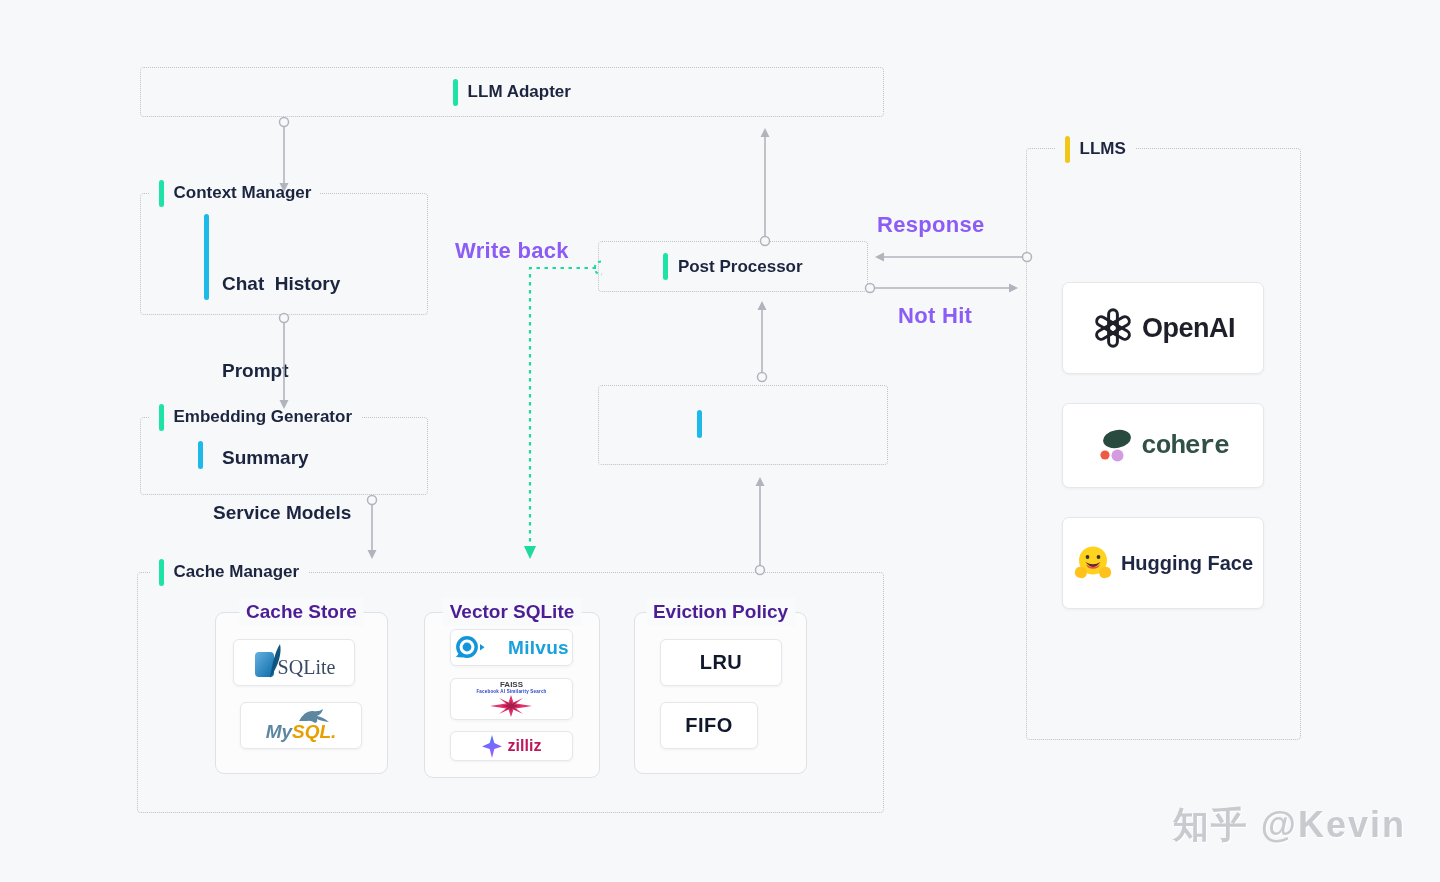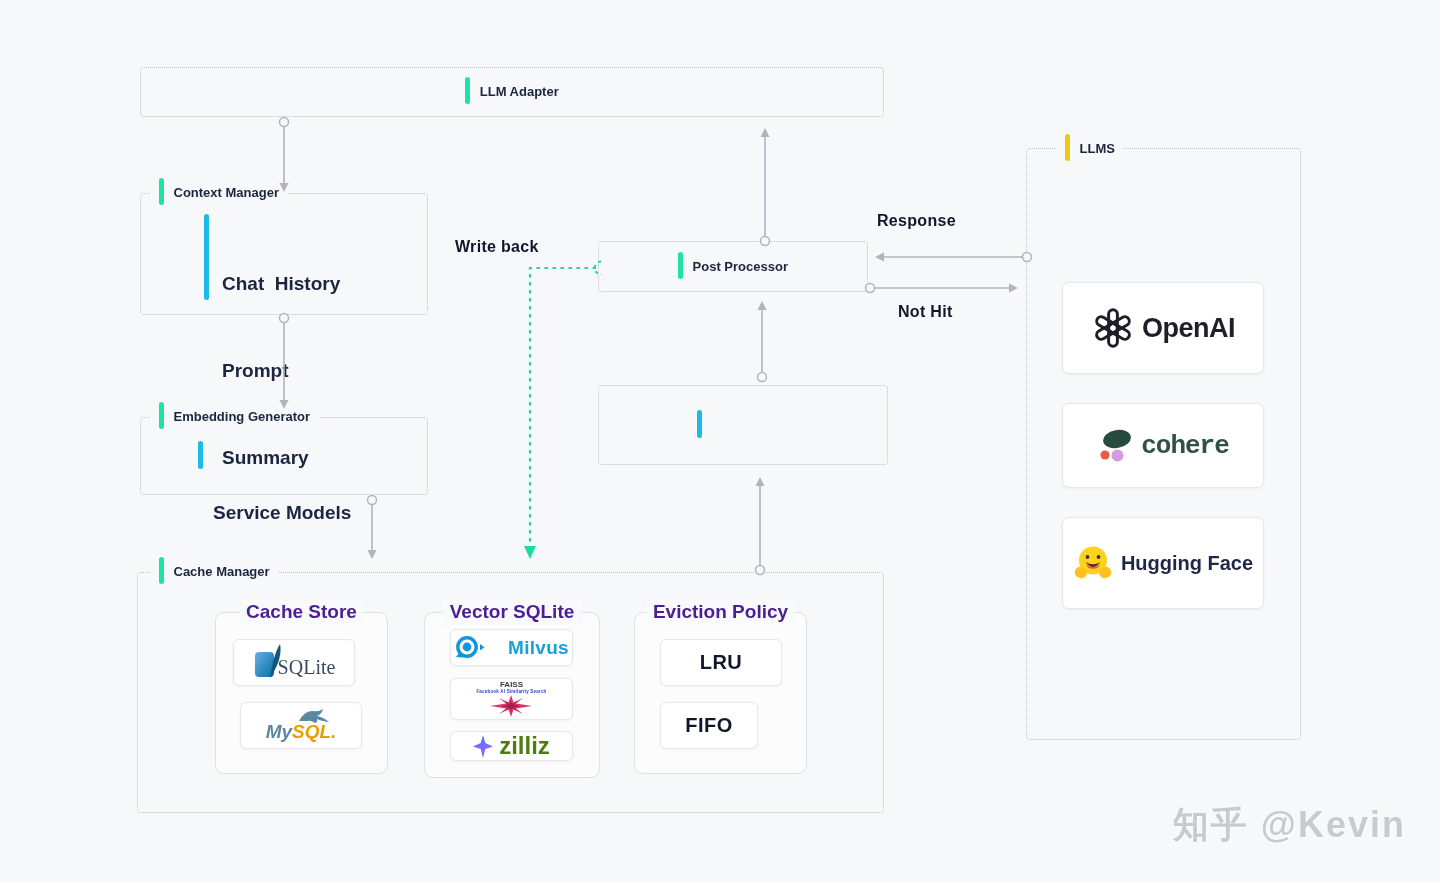--- a/index.html
+++ b/index.html
@@ -15,22 +15,22 @@
   }
   
   .box {
     position:absolute;
     border:1px dotted #bfc2c9;
     border-radius:4px;
     background:transparent;
   }
   
   .node-title {
-    position:absolute; display:flex; align-items:flex-start; gap:10px;
-    font-size:13px; font-weight:700; color:#1c2540;
+    position:absolute; display:flex; align-items:center; gap:10px;
+    font-size:17px; font-weight:700; color:#1c2540;
     background:#f7f8f9; padding:0 9px; height:30px; line-height:30px;
     white-space:nowrap; z-index:4;
   }
   .node-title.inside { position:static; background:transparent; padding:0; }
   .bar { width:4.5px; border-radius:2.5px; height:27px; flex:0 0 auto; }
   .bar.teal   { background:#1fe3a6; }
   .bar.yellow { background:#f0c617; }
   .center-label {
     position:absolute; inset:0; display:flex;
     align-items:center; justify-content:center;
@@ -66,24 +66,24 @@
   .hf-text { font-size:20px; font-weight:800; color:#1f2744; margin-left:8px; }
   .sqlite-text { font-family:"Liberation Serif","DejaVu Serif",serif; font-size:20px; color:#3a4a63; margin-left:-5px; margin-top:10px; }
   .mysql-wrap { display:flex; flex-direction:column; align-items:center; }
   .mysql-text { font-size:19px; font-weight:700; font-style:italic; margin-top:-3px; }
   .mysql-my  { color:#5d87a1; }
   .mysql-sql { color:#e8a000; }
   .milvus-text { font-size:19px; font-weight:800; color:#19a0dd; margin-left:23px; letter-spacing:0.3px; }
   .faiss-wrap { display:flex; flex-direction:column; align-items:center; line-height:1.1; }
   .faiss-title { font-size:8px; font-weight:700; color:#3c3c46; }
   .faiss-sub { font-size:4.5px; font-weight:700; color:#2b44c8; letter-spacing:0.2px; }
-  .zilliz-text { font-size:24px; font-weight:800; color:#4d7c0f; margin-left:6px; }
+  .zilliz-text { font-size:16px; font-weight:800; color:#be185d; margin-left:6px; }
   
   .edge-label {
-    position:absolute; font-size:16px; font-weight:600; color:#0f172a;
+    position:absolute; font-size:22px; font-weight:600; color:#8b5cf6;
     white-space:nowrap; z-index:4; letter-spacing:0.3px;
   }
   .wires { position:absolute; inset:0; z-index:5; pointer-events:none; }
   .watermark {
     position:absolute; right:34px; bottom:32px;
     font-size:36px; font-weight:600; color:#c9cad0;
     text-shadow:1px 1px 0 #ffffff; letter-spacing:2px; z-index:6;
   }
 </style>
 </head>

